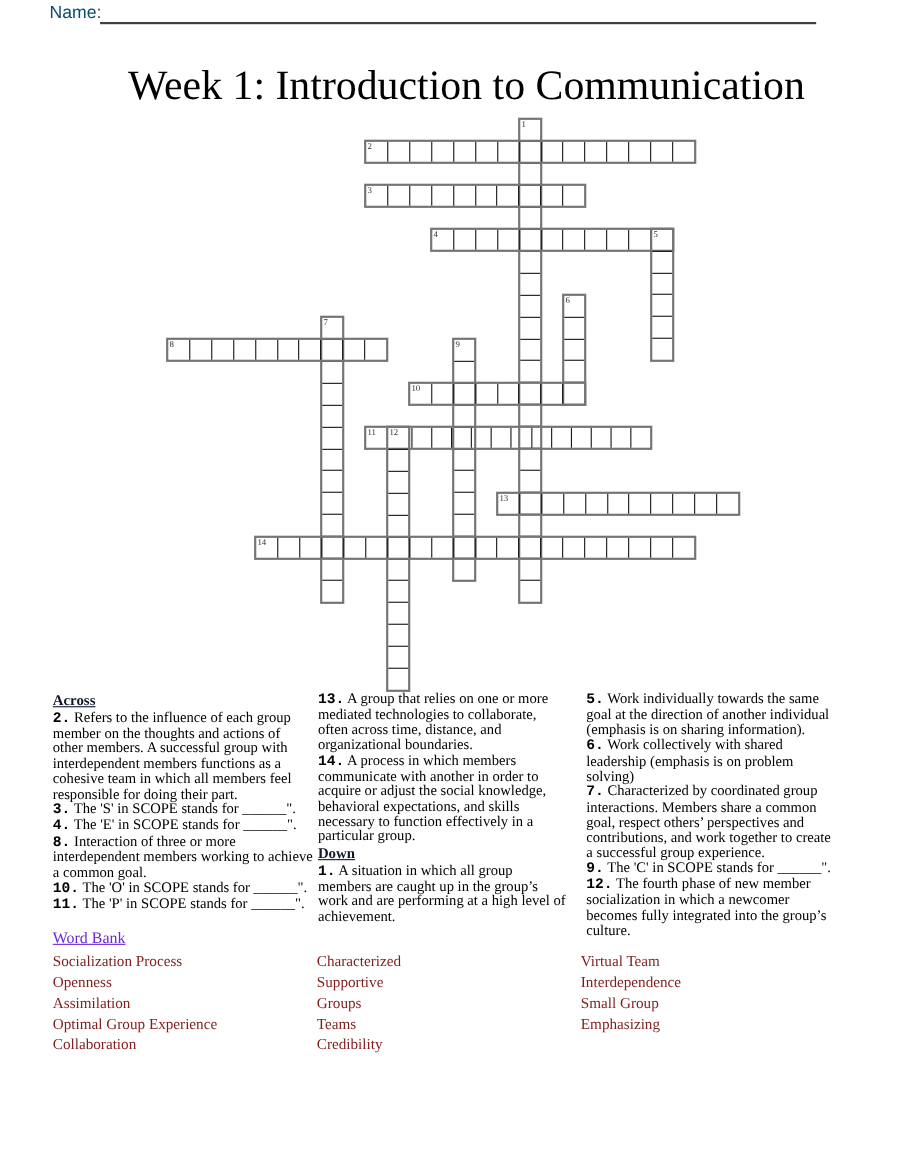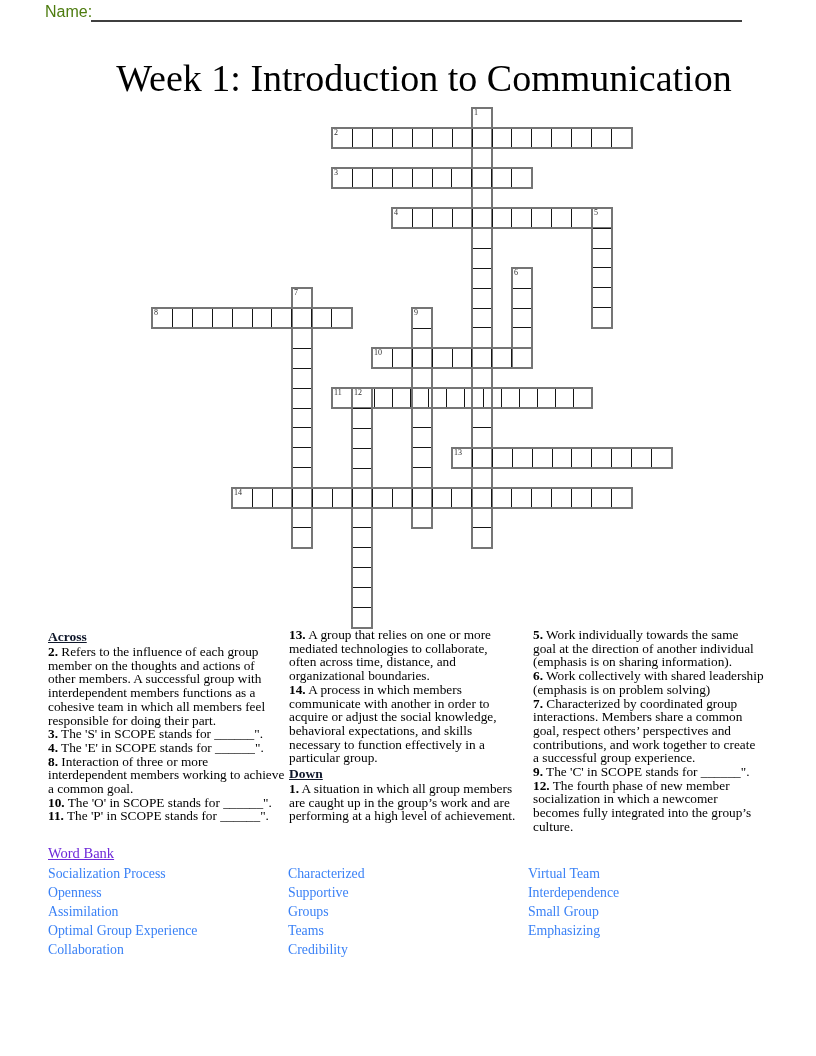--- a/index.html
+++ b/index.html
@@ -3,21 +3,21 @@
 <meta charset="utf-8">
 <style>
   html,body{margin:0;padding:0;}
   body{
     width:816px;height:1056px;background:#ffffff;position:relative;
     font-family:"Liberation Serif",serif;color:#000;overflow:hidden;
   }
   
   .name-label{
     position:absolute;left:45px;top:3px;
-    font-family:"Liberation Sans",sans-serif;font-size:16px;line-height:18px;color:#4d7c0f;
+    font-family:"Liberation Sans",sans-serif;font-size:16px;line-height:18px;color:#0c4a6e;
   }
   .name-line{
     position:absolute;left:91px;top:2px;width:651px;height:18px;
     border-bottom:2px solid #3f3f3f;
   }
   .title{
     position:absolute;left:0;top:40px;width:816px;margin:16px;
     text-align:center;font-size:38px;font-weight:400;line-height:44px;color:#000;
   }
   
@@ -37,33 +37,33 @@
   }
   
   .clues{position:absolute;left:48px;top:628px;display:flex;}
   .clue-col-0{width:241px;}
   .clue-col-1{width:244px;padding-right:16px;box-sizing:border-box;}
   .clue-col-2{width:231px;}
   .clue-heading{
     font-size:13.5px;font-weight:700;text-decoration:underline;line-height:17px;color:#0f172a;
   }
   .clue{margin:0;font-size:13.3px;line-height:13.7px;color:#000;}
-  .clue b{font-weight:700;}
+  .clue b{font-weight:700;font-family:Liberation Mono, monospace;}
   .clue-col-0 .clue{padding-right:4px;}
   
   .wordbank{position:absolute;left:48px;top:844px;}
   .wb-heading{
     font-size:14.5px;font-weight:400;text-decoration:underline;line-height:18px;color:#6d28d9;
   }
   .wb-cols{position:relative;margin-top:2px;}
   .wb-col{position:absolute;top:0;}
   .wb-col-0{left:0;}
   .wb-col-1{left:240px;}
   .wb-col-2{left:480px;}
-  .wb-item{font-size:13.8px;line-height:19px;white-space:nowrap;color:#3b82f6;}
+  .wb-item{font-size:13.8px;line-height:19px;white-space:nowrap;color:#7f1d1d;}
 </style>
 </head>
 <body>
 
 <span class="name-label">Name:</span>
 <div class="name-line"></div>
 
 <h1 class="title">Week 1: Introduction to Communication</h1>
 
 <div class="grid">

